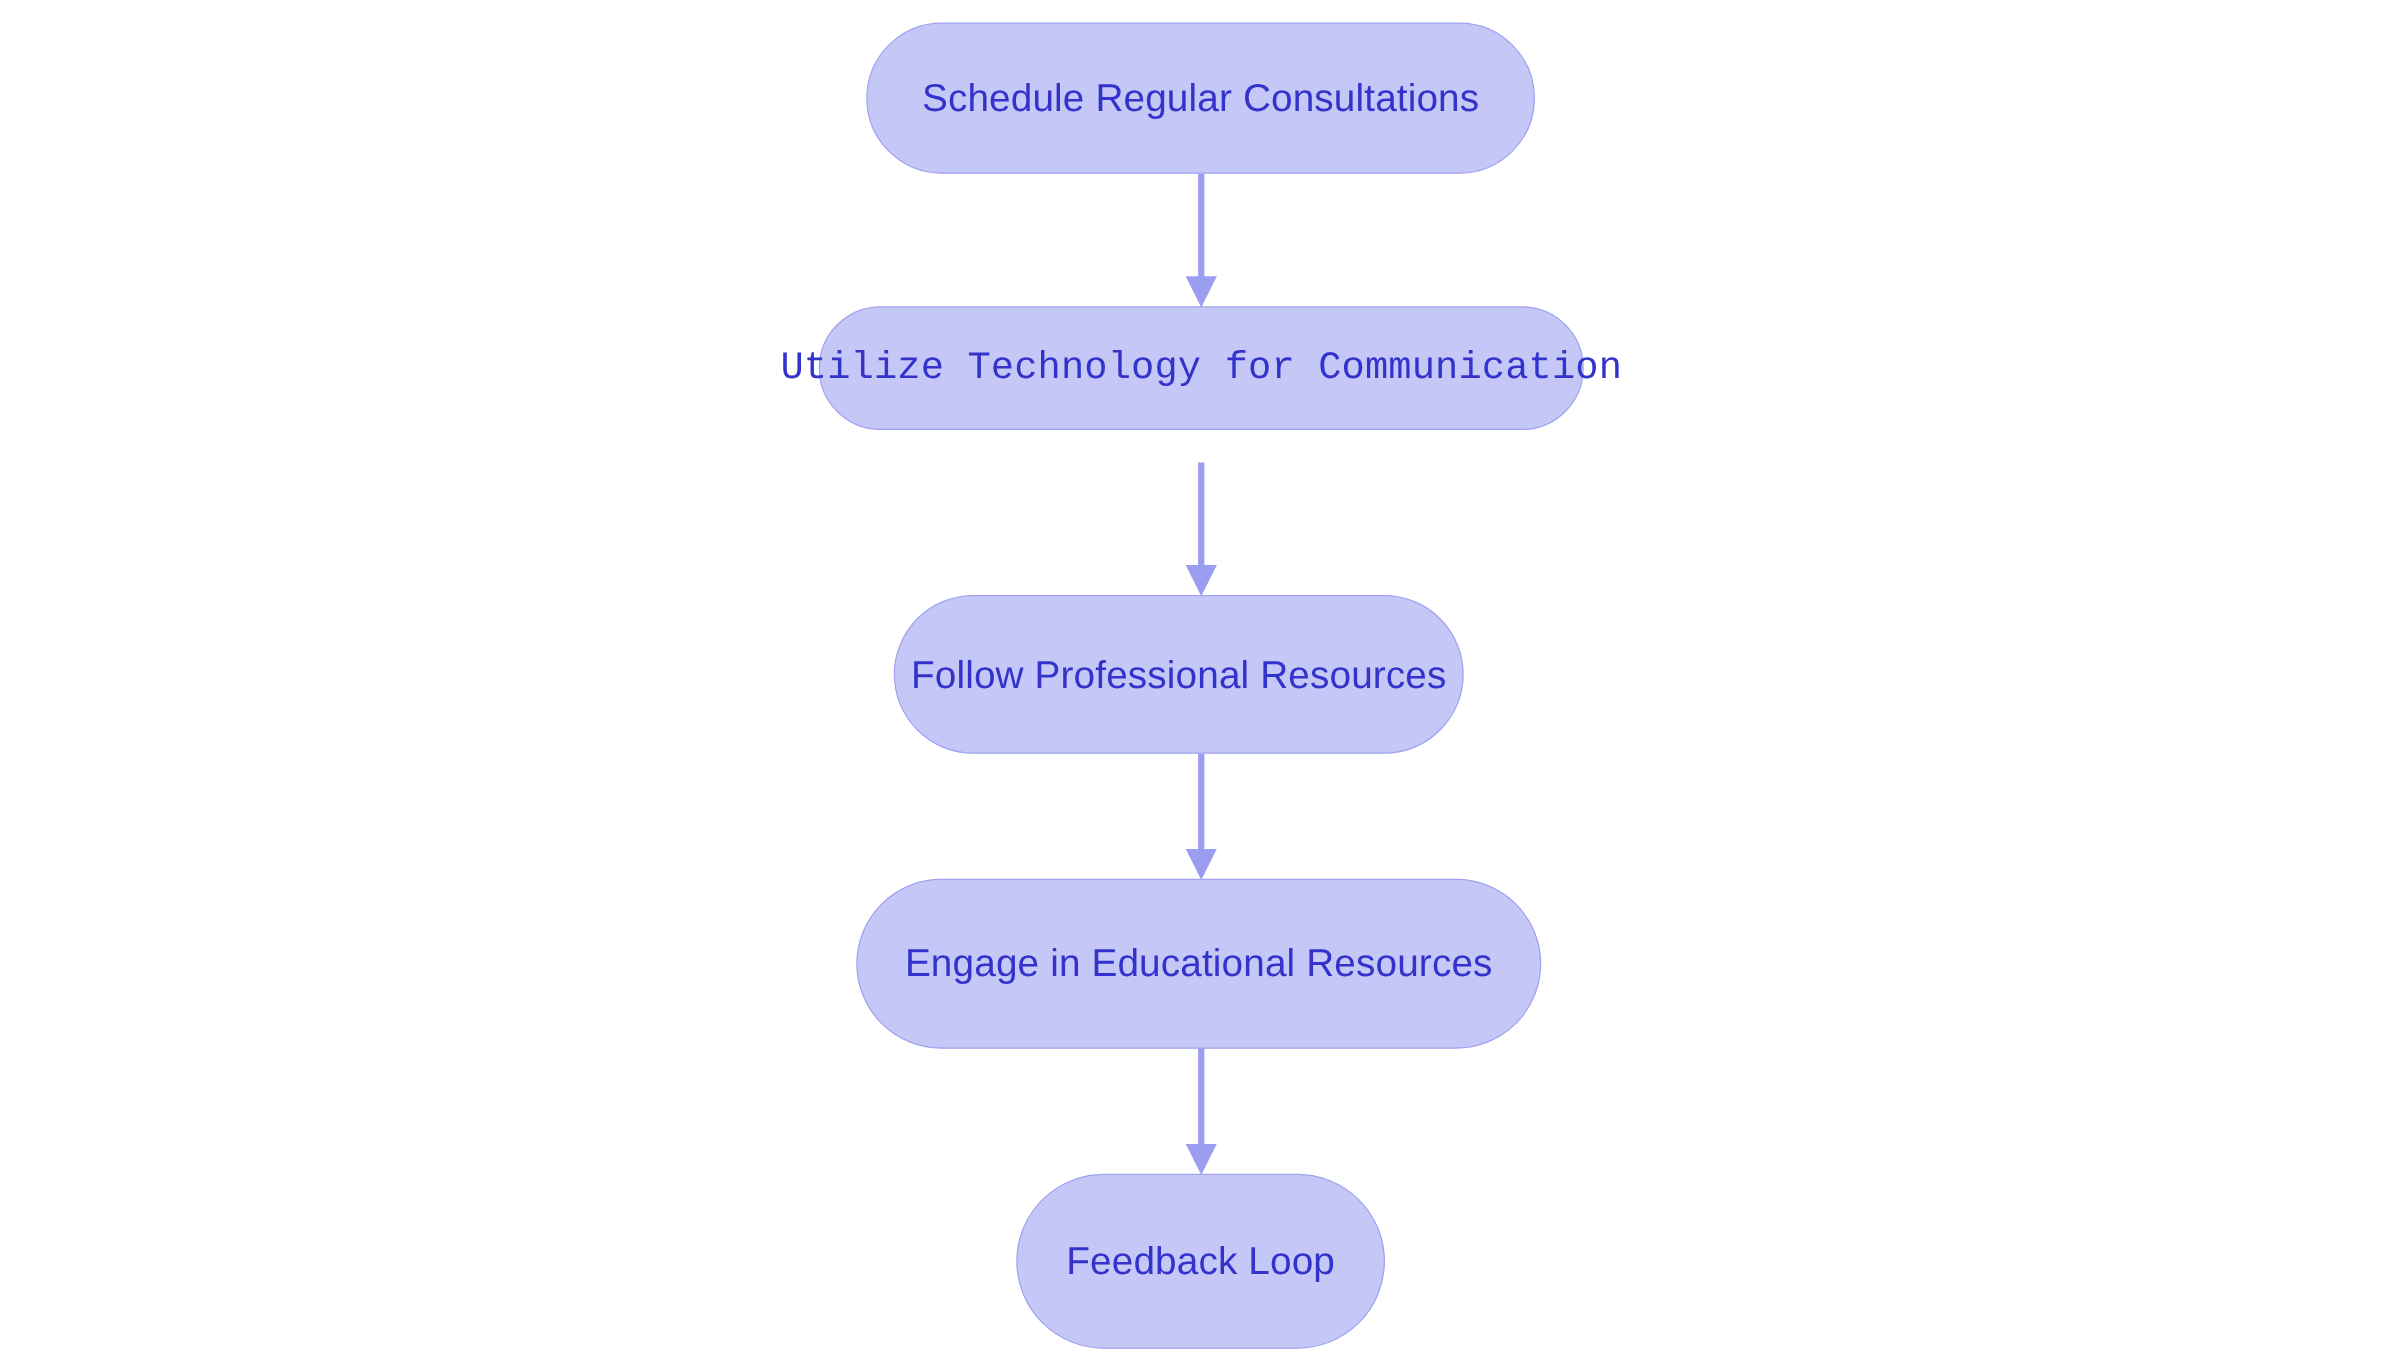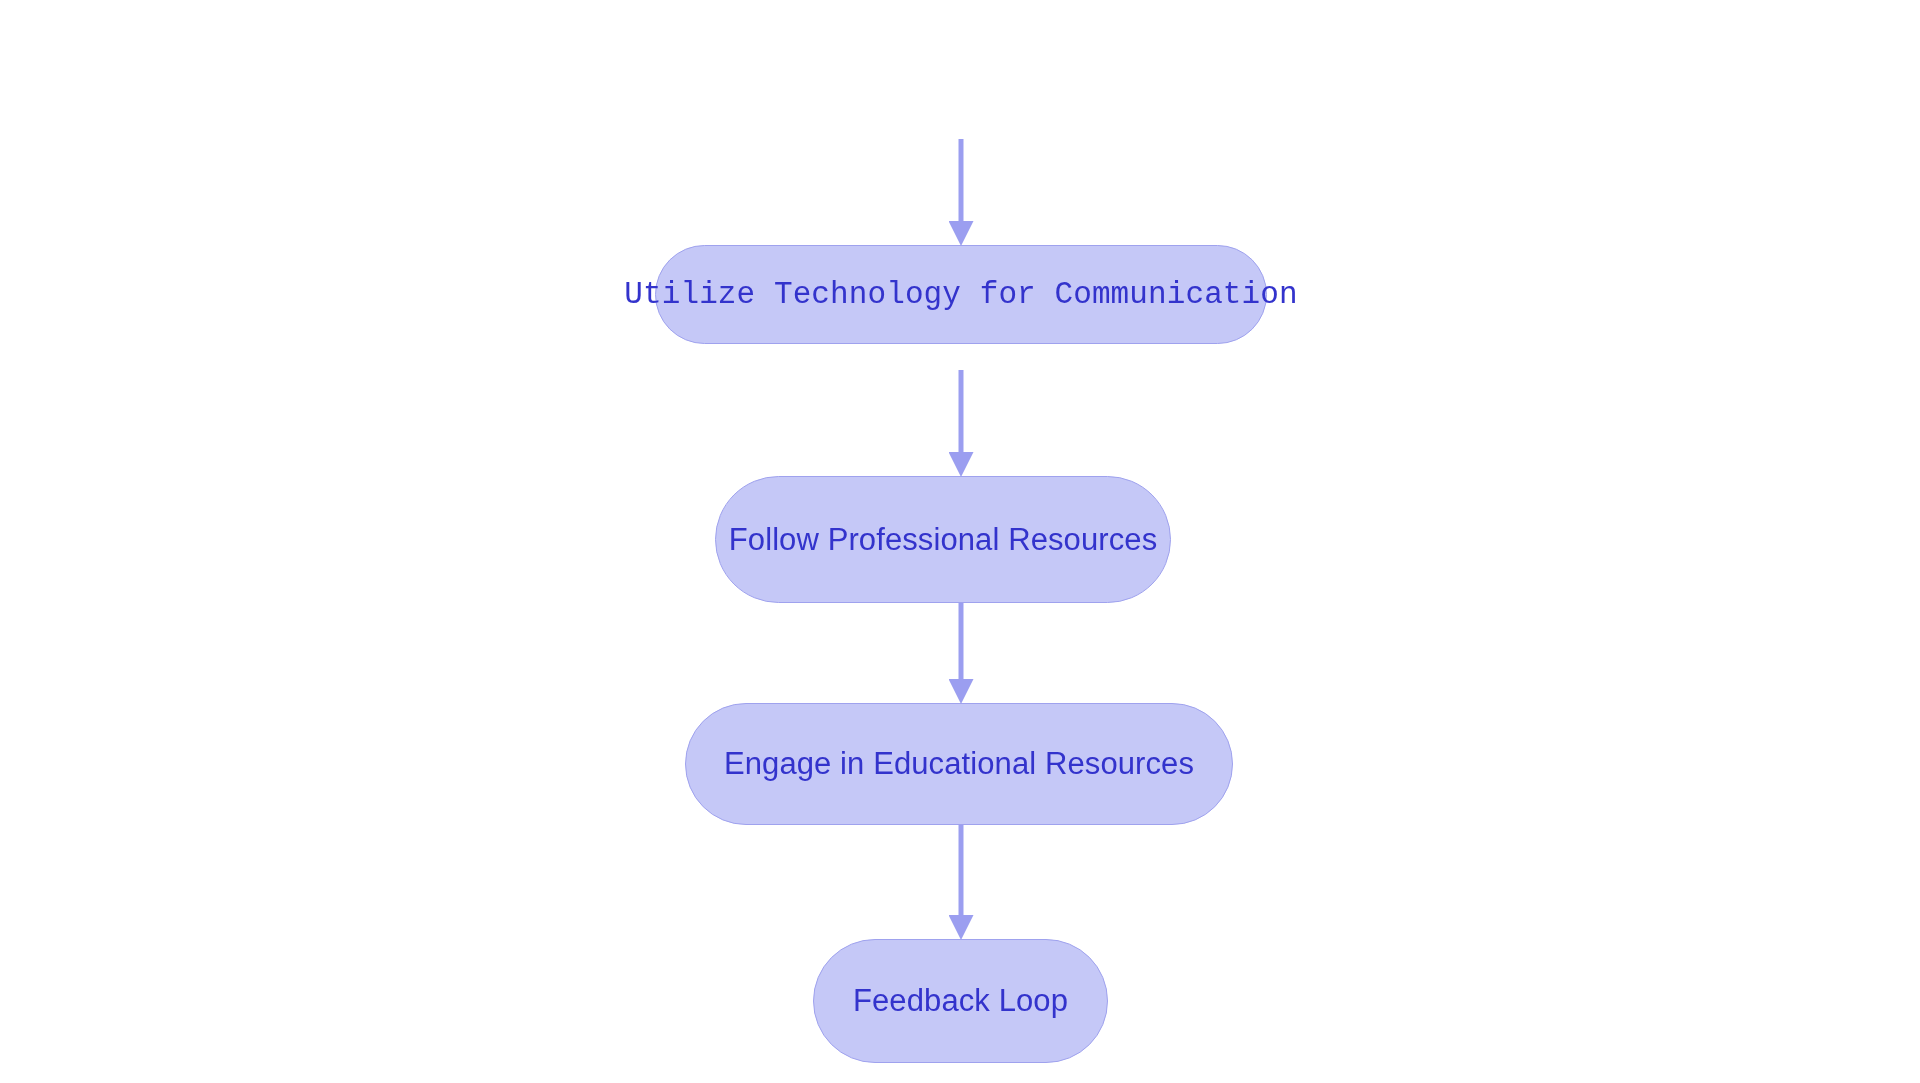--- a/index.html
+++ b/index.html
@@ -45,22 +45,22 @@
     line-height: 1.15;
     font-weight: 400;
     letter-spacing: 0.1px;
     color: #3333cc;
     white-space: nowrap;
   }
   
   #node-0 { left: 693px; top: 18px;  width: 535px; height: 121px; }
   #node-1 { left: 655px; top: 245px; width: 612px; height: 99px; font-family: Liberation Mono, monospace; }
   #node-2 { left: 715px; top: 476px; width: 456px; height: 127px; }
-  #node-3 { left: 685px; top: 703px; width: 548px; height: 122px; }
-  #node-4 { left: 813px; top: 939px; width: 295px; height: 124px; }
+  #node-3 { left: 685px; top: 703px; width: 548px; height: 136px; }
+  #node-4 { left: 813px; top: 939px; width: 295px; height: 140px; }
 </style>
 </head>
 <body>
 
 <div id="flow-canvas">
 
   <svg id="flow-svg" viewBox="0 0 1920 1083" xmlns="http://www.w3.org/2000/svg">
     <defs>
       <marker id="arrowhead" markerWidth="5" markerHeight="5" refX="0.2" refY="2.5" orient="auto" markerUnits="strokeWidth">
         <path d="M0,0 L5,2.5 L0,5 z" fill="#9b9ef0"></path>
@@ -69,20 +69,23 @@
 
     <line x1="961" y1="139" x2="961" y2="222" stroke="#9b9ef0" stroke-width="5" marker-end="url(#arrowhead)"></line>
 
     <line x1="961" y1="370" x2="961" y2="453" stroke="#9b9ef0" stroke-width="5" marker-end="url(#arrowhead)"></line>
 
     <line x1="961" y1="603" x2="961" y2="680" stroke="#9b9ef0" stroke-width="5" marker-end="url(#arrowhead)"></line>
 
     <line x1="961" y1="825" x2="961" y2="916" stroke="#9b9ef0" stroke-width="5" marker-end="url(#arrowhead)"></line>
   </svg>
 
+  <div class="flow-node" id="node-0">
+    <span class="flow-node-label">Schedule Regular Consultations</span>
+  </div>
 
   <div class="flow-node" id="node-1">
     <span class="flow-node-label">Utilize Technology for Communication</span>
   </div>
 
   <div class="flow-node" id="node-2">
     <span class="flow-node-label">Follow Professional Resources</span>
   </div>
 
   <div class="flow-node" id="node-3">

